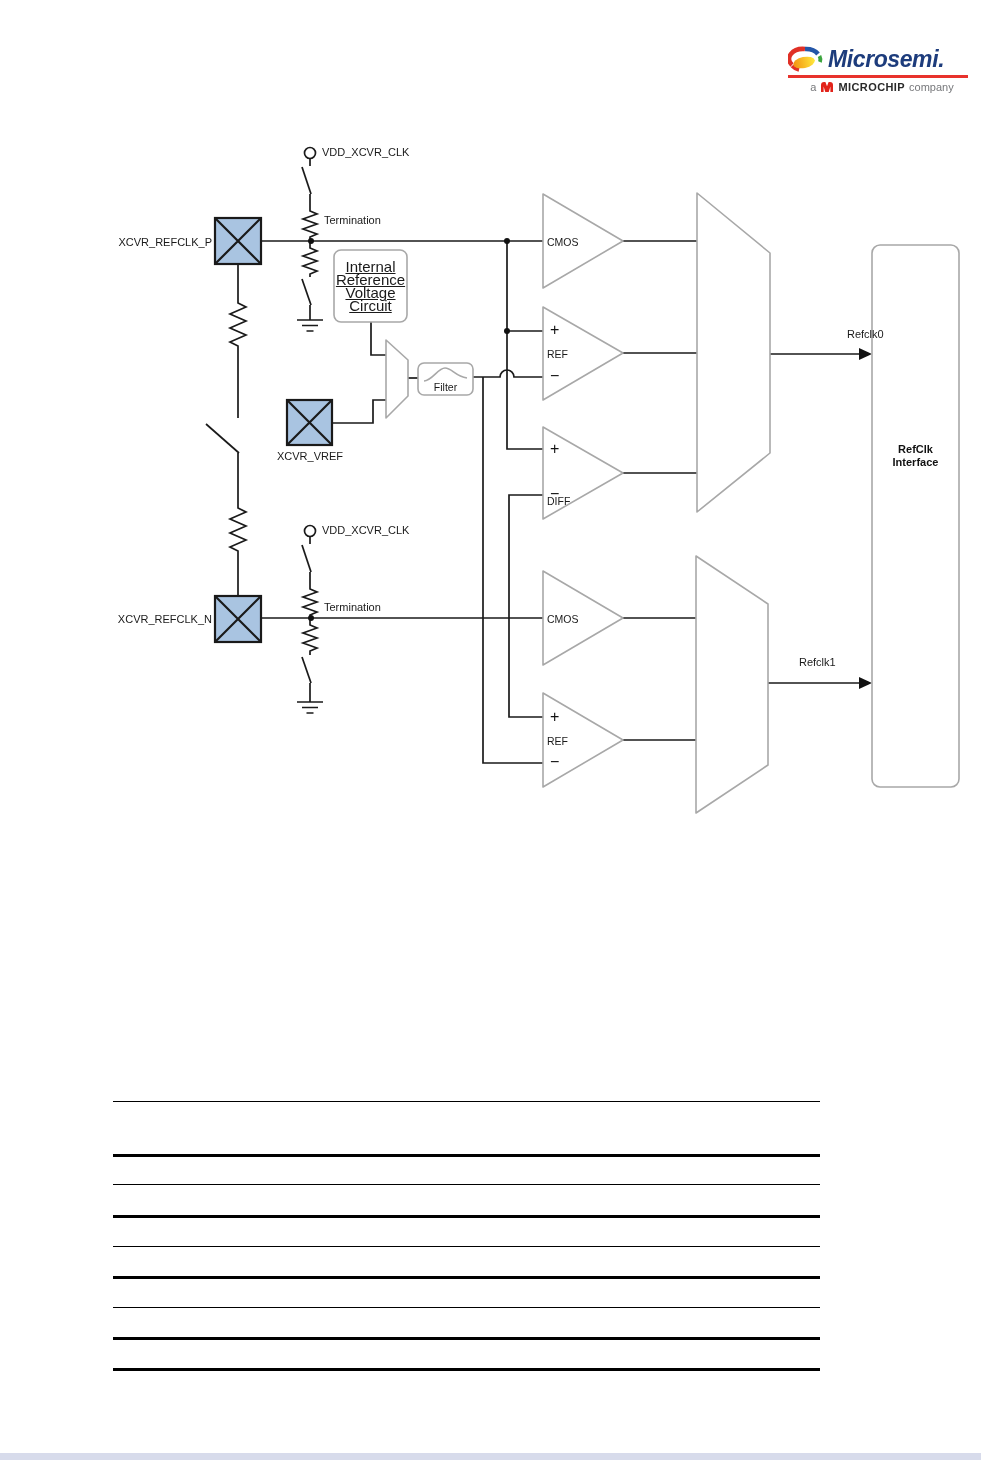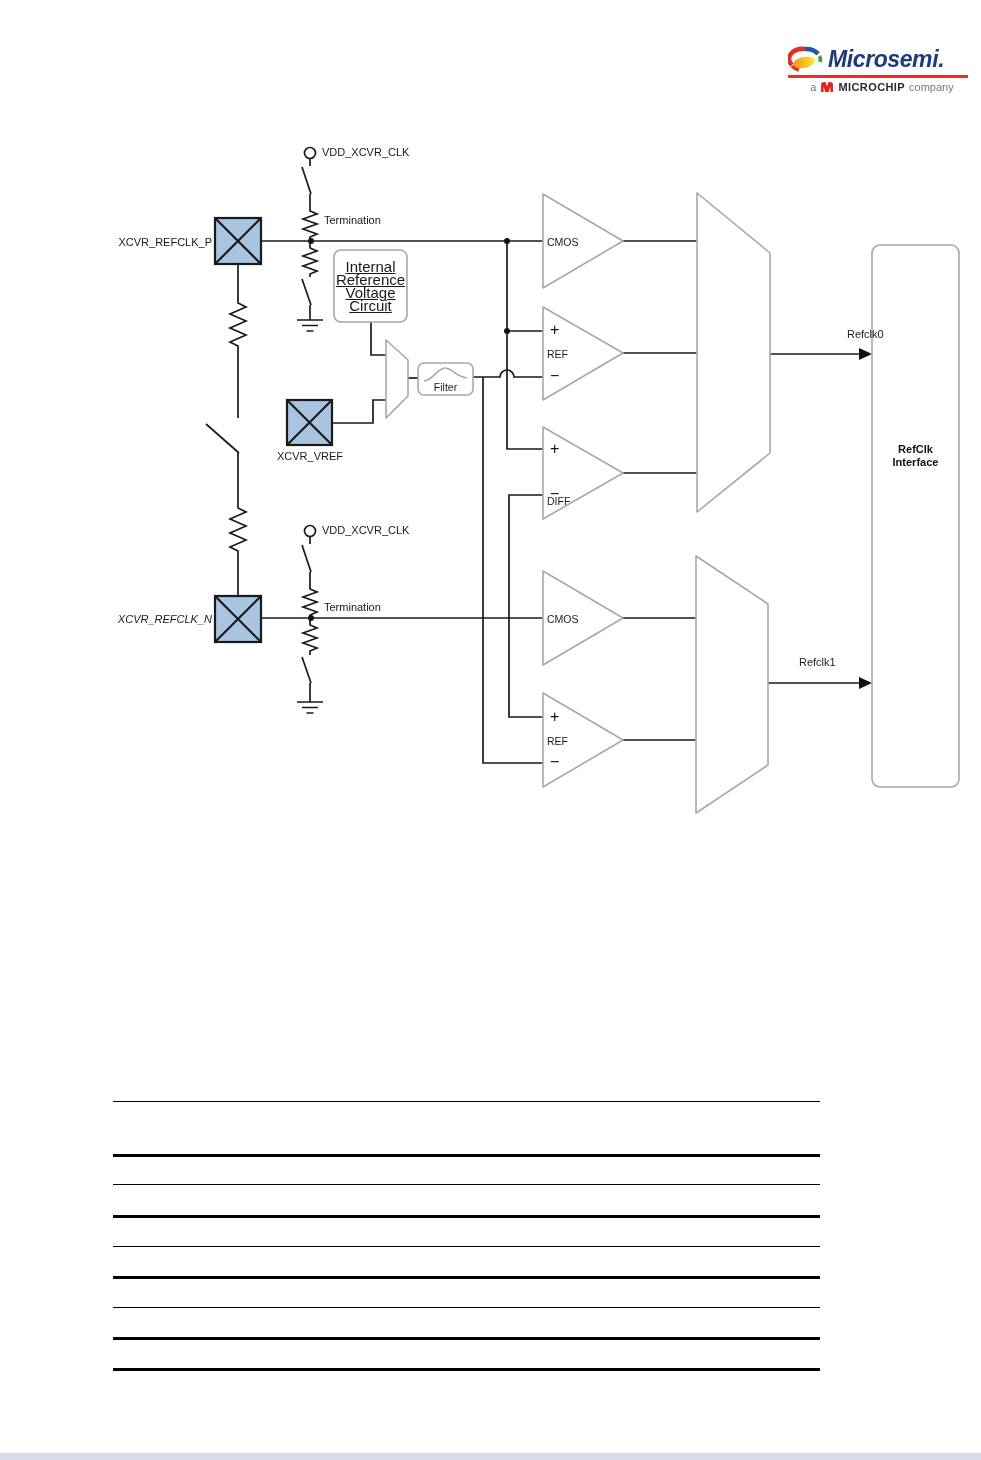--- a/index.html
+++ b/index.html
@@ -158,21 +158,21 @@
         <path d="M287 400 L332 445 M332 400 L287 445" fill="none"></path>
       </g>
     </g>
   </svg>
 
   <div class="lbl" style="left:322px;top:146px;">VDD_XCVR_CLK</div>
   <div class="lbl" style="left:322px;top:524px;">VDD_XCVR_CLK</div>
   <div class="lbl" style="left:324px;top:214px;">Termination</div>
   <div class="lbl" style="left:324px;top:601px;">Termination</div>
   <div class="lbl right" style="left:96px;top:236px;width:116px;">XCVR_REFCLK_P</div>
-  <div class="lbl right" style="left:96px;top:613px;width:116px;font-style:italic;">XCVR_REFCLK_N</div>
+  <div class="lbl right" style="left:96px;top:613px;width:116px;">XCVR_REFCLK_N</div>
   <div class="lbl center" style="left:274px;top:450px;width:72px;">XCVR_VREF</div>
 
   <div class="irv">
     <div>Internal</div>
     <div>Reference</div>
     <div>Voltage</div>
     <div>Circuit</div>
   </div>
 
   <div class="lbl center" style="left:418px;top:381px;width:55px;font-size:10.5px;">Filter</div>

